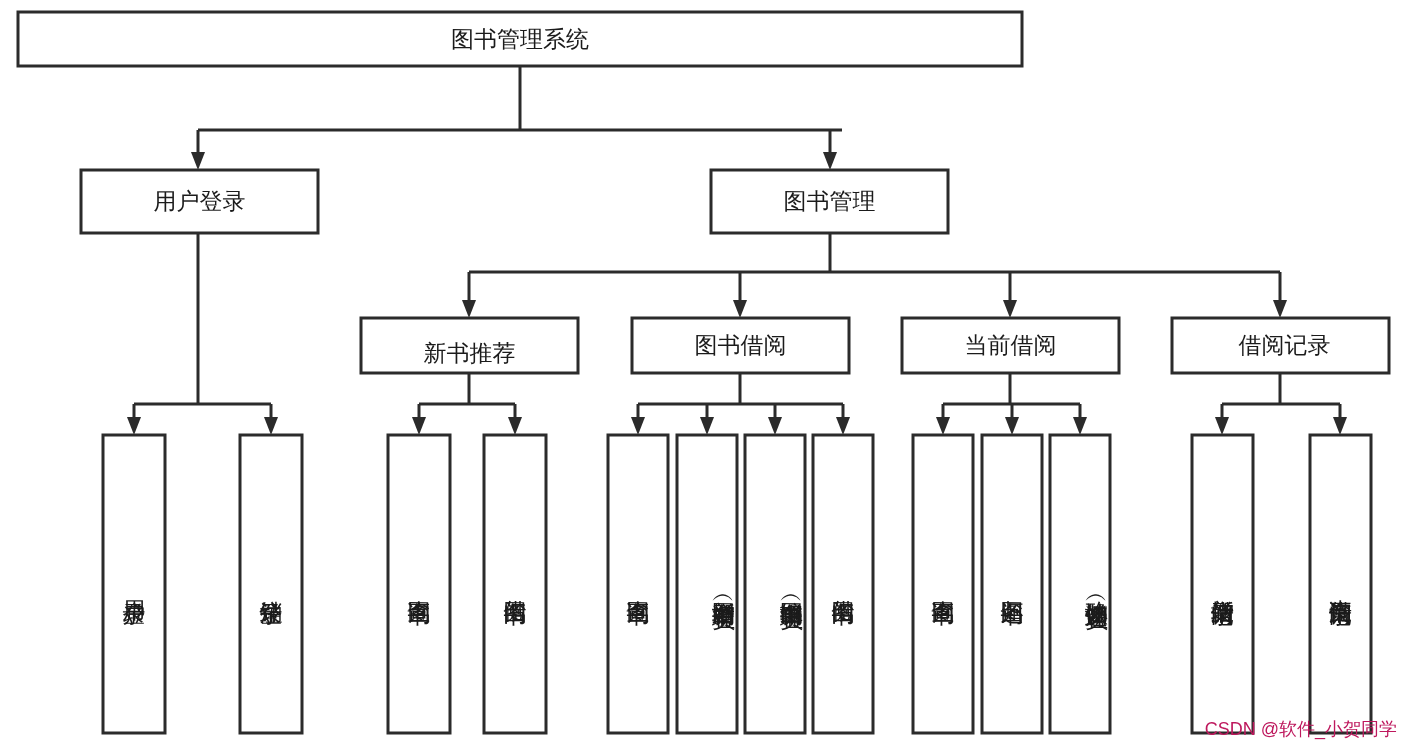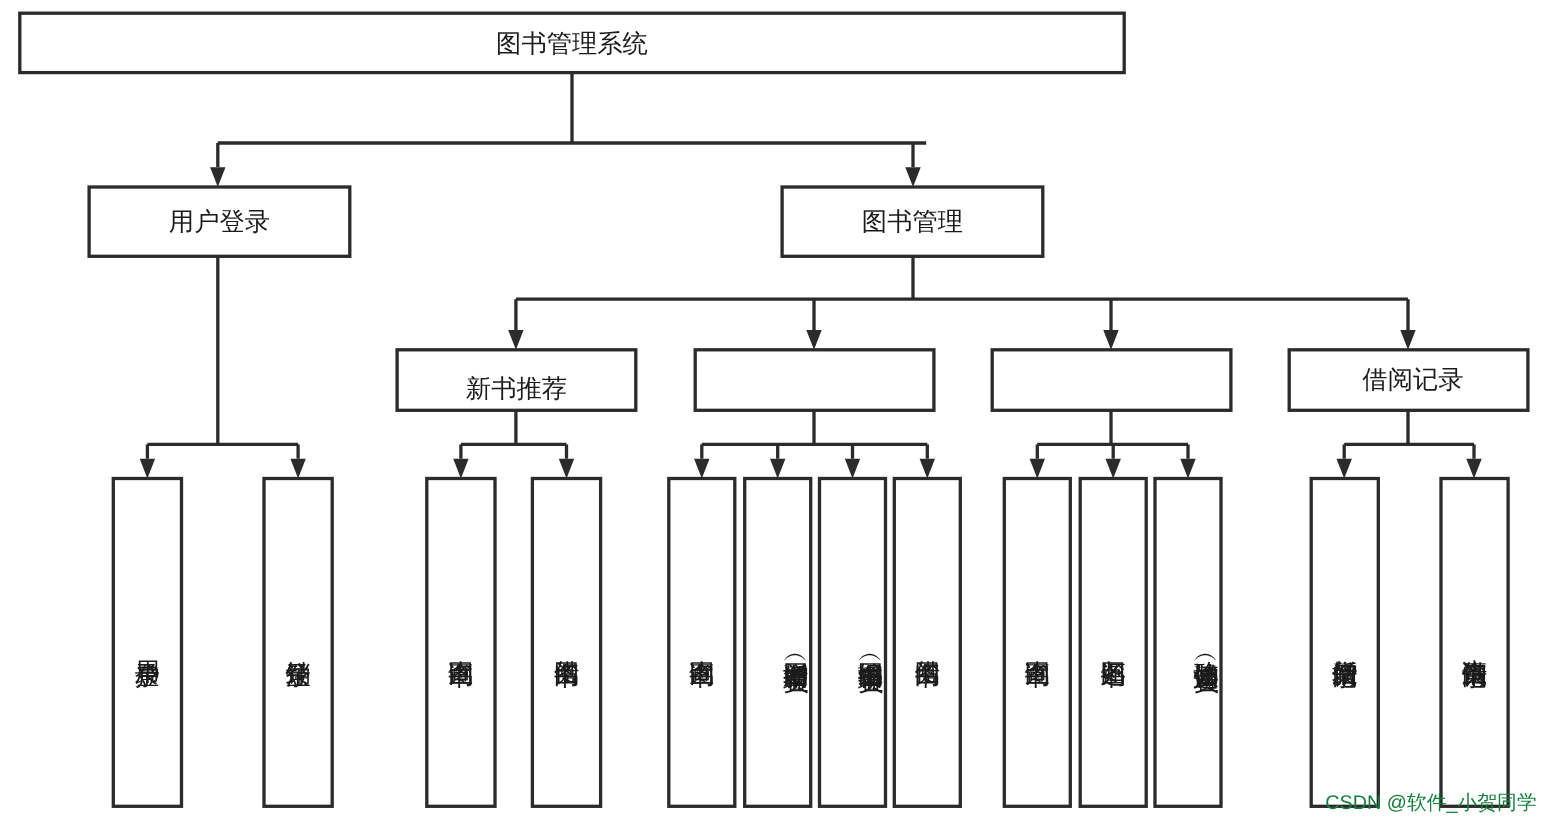--- a/index.html
+++ b/index.html
@@ -68,21 +68,21 @@
     white-space: nowrap;
     pointer-events: none;
     border-radius: 21px;
   }
   .watermark {
     position: absolute;
     right: 8px;
     bottom: 6px;
     font-family: "Liberation Sans", "DejaVu Sans", sans-serif;
     font-size: 18px;
-    color: #15803d;
+    color: #be185d;
     white-space: nowrap;
     pointer-events: none;
   }
 </style>
 </head>
 <body>
 
 <div id="diagram-root">
 
   <svg class="flow" viewBox="0 0 1405 747">
@@ -180,20 +180,22 @@
       <rect class="node-box" x="1310" y="435" width="61" height="298"></rect>
     </g>
   </svg>
 
   <div class="hlabel" style="left:18px;  top:12px;  width:1004px; height:54px;">图书管理系统</div>
 
   <div class="hlabel" style="left:81px;  top:170px; width:237px; height:63px;">用户登录</div>
   <div class="hlabel" style="left:711px; top:170px; width:237px; height:63px;">图书管理</div>
 
   <div class="hlabel" style="left:361px;  top:318px; width:217px; height:70px;">新书推荐</div>
+  <div class="hlabel" style="left:632px;  top:318px; width:217px; height:55px;">图书借阅</div>
+  <div class="hlabel" style="left:902px;  top:318px; width:217px; height:55px;">当前借阅</div>
   <div class="hlabel" style="left:1172px; top:318px; width:225px; height:55px;">借阅记录</div>
 
   <div class="vlabel" style="left:103px;  top:435px; width:62px; height:298px;">用户登录</div>
   <div class="vlabel" style="left:240px;  top:435px; width:62px; height:298px;">注销登录</div>
   <div class="vlabel" style="left:388px;  top:435px; width:62px; height:298px;">查询图书</div>
   <div class="vlabel" style="left:484px;  top:435px; width:62px; height:298px;">借阅图书</div>
   <div class="vlabel" style="left:608px;  top:435px; width:60px; height:298px;">查询图书</div>
   <div class="vlabel" style="left:677px;  top:435px; width:60px; height:298px; align-items:flex-start; padding-top:6px; box-sizing:border-box;">新增图书（管理员）</div>
   <div class="vlabel" style="left:745px;  top:435px; width:60px; height:298px; align-items:flex-start; padding-top:6px; box-sizing:border-box;">编辑图书（管理员）</div>
   <div class="vlabel" style="left:813px;  top:435px; width:60px; height:298px;">借阅图书</div>

